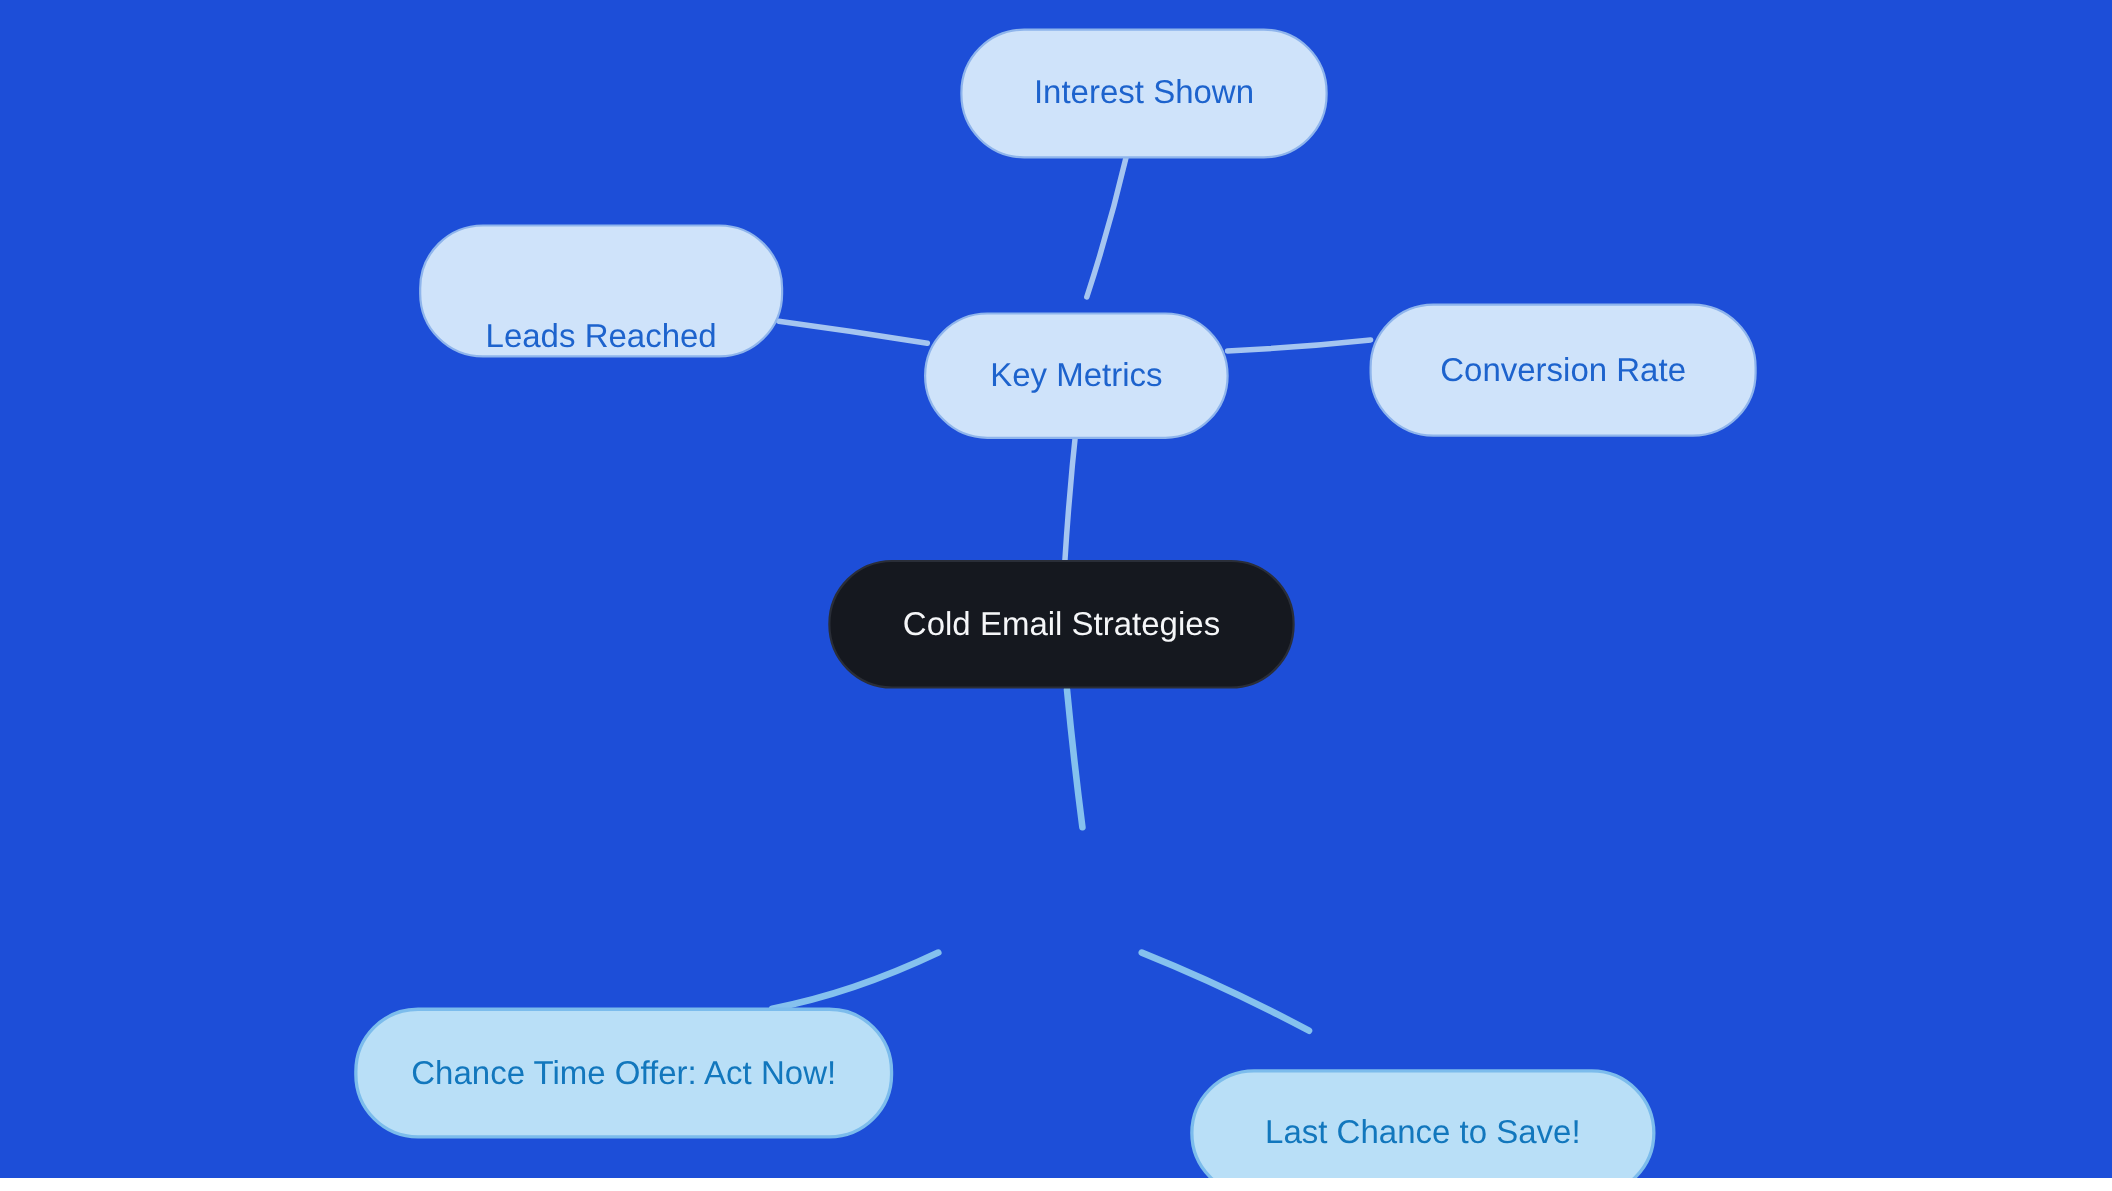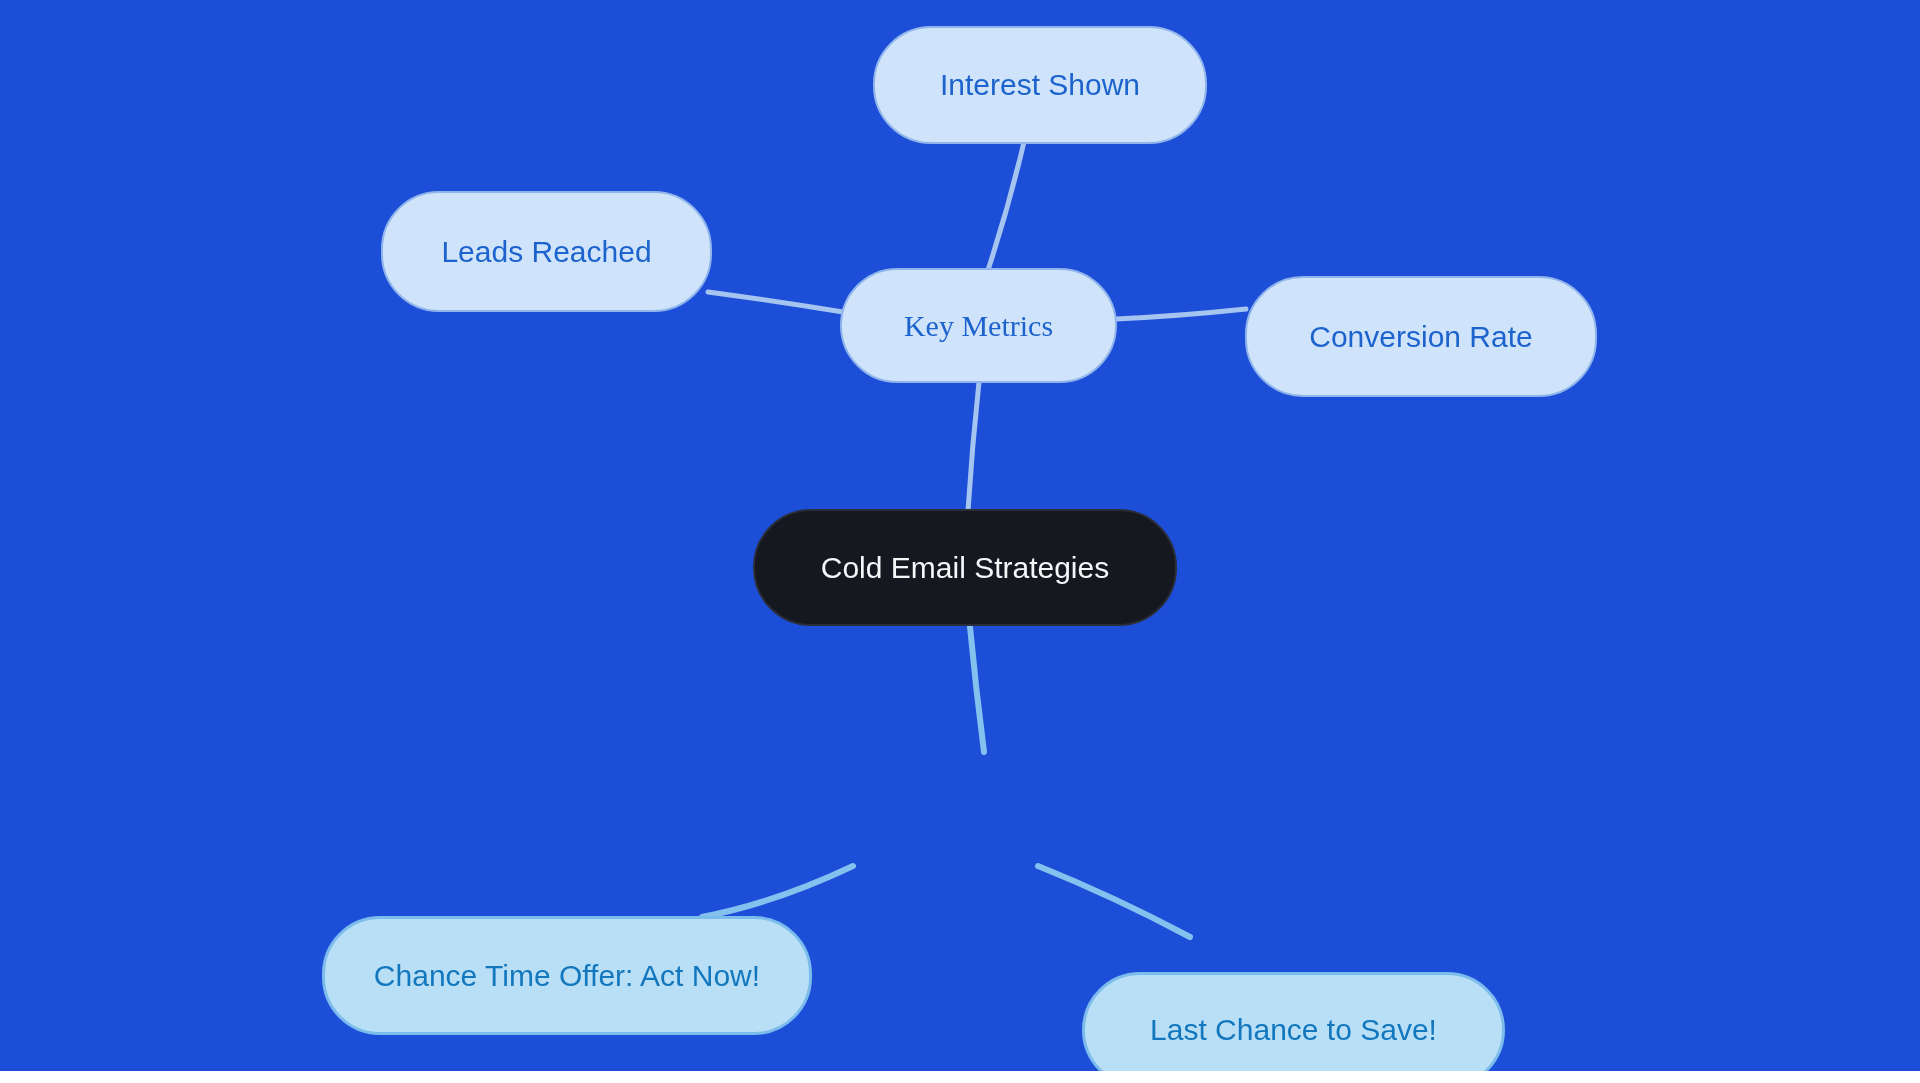--- a/index.html
+++ b/index.html
@@ -46,22 +46,22 @@
     border: 2px solid var(--branch1-border, #8fb5ec);
     color: var(--branch1-text, #1d63cd);
   }
   .node.b2 {
     background: var(--branch2-fill, #b9dff7);
     border: 3px solid var(--branch2-border, #7cbcec);
     color: var(--branch2-text, #1277bd);
   }
 
   #n-interest    { left: 873px;  top: 26px;  width: 334px; height: 118px; }
-  #n-leads       { left: 381px;  top: 191px; width: 331px; height: 121px; }
-  #n-keymetrics  { left: 840px;  top: 268px; width: 277px; height: 115px; font-family: Liberation Serif, serif; }
+  #n-leads       { left: 381px;  top: 204px; width: 331px; height: 121px; align-items: flex-end; }
+  #n-keymetrics  { left: 840px;  top: 284px; width: 277px; height: 115px; }
   #n-conversion  { left: 1245px; top: 244px; width: 352px; height: 121px; margin-top: 32px; }
   #n-root        { left: 753px;  top: 509px; width: 424px; height: 117px; }
   #n-urgent      { left: 783px;  top: 751px; width: 419px; height: 117px; }
   #n-limited     { left: 322px;  top: 916px; width: 490px; height: 119px; }
   #n-lastchance  { left: 1082px; top: 936px; width: 423px; height: 116px; margin-top: 36px; }
 </style>
 </head>
 <body>
 
 <div class="canvas">

